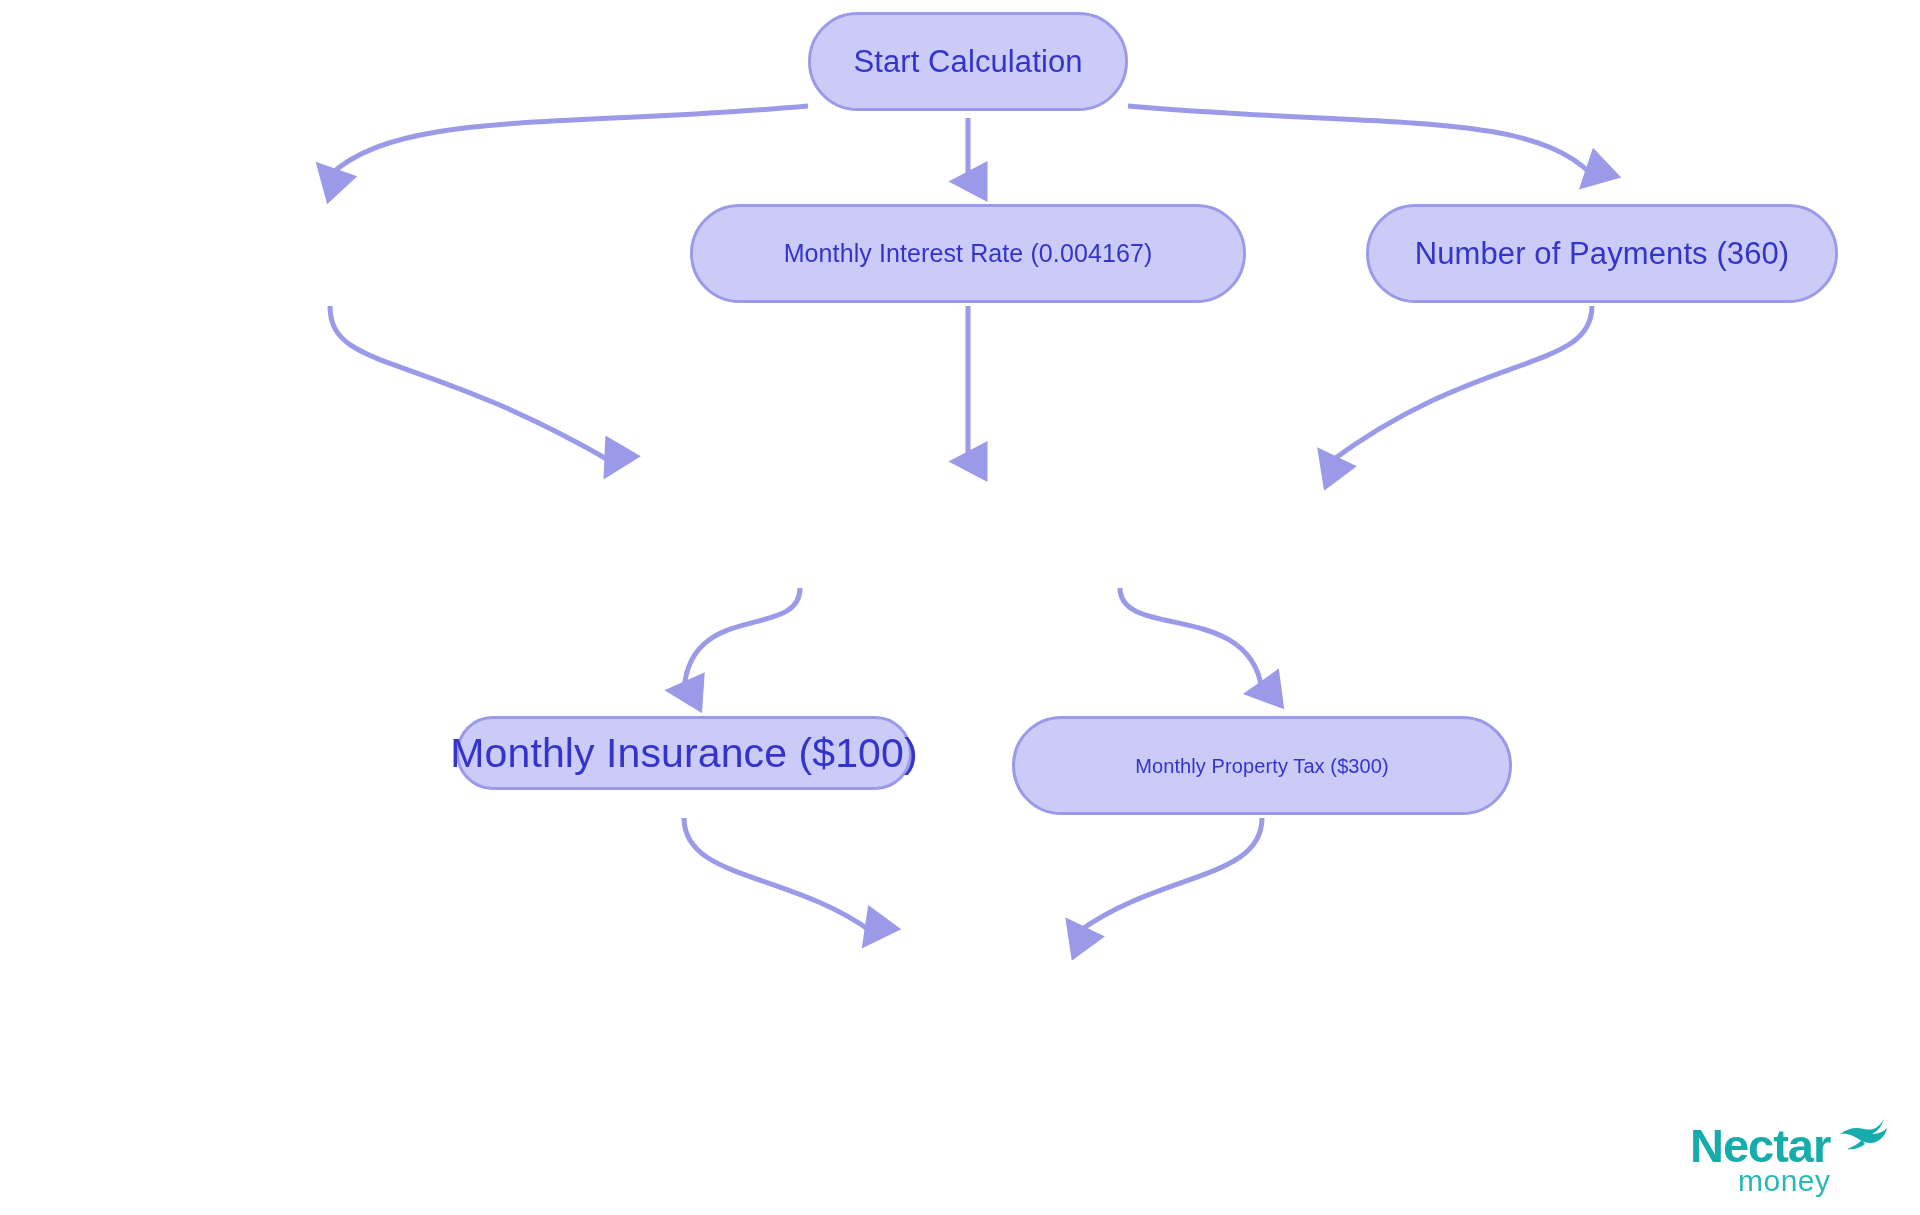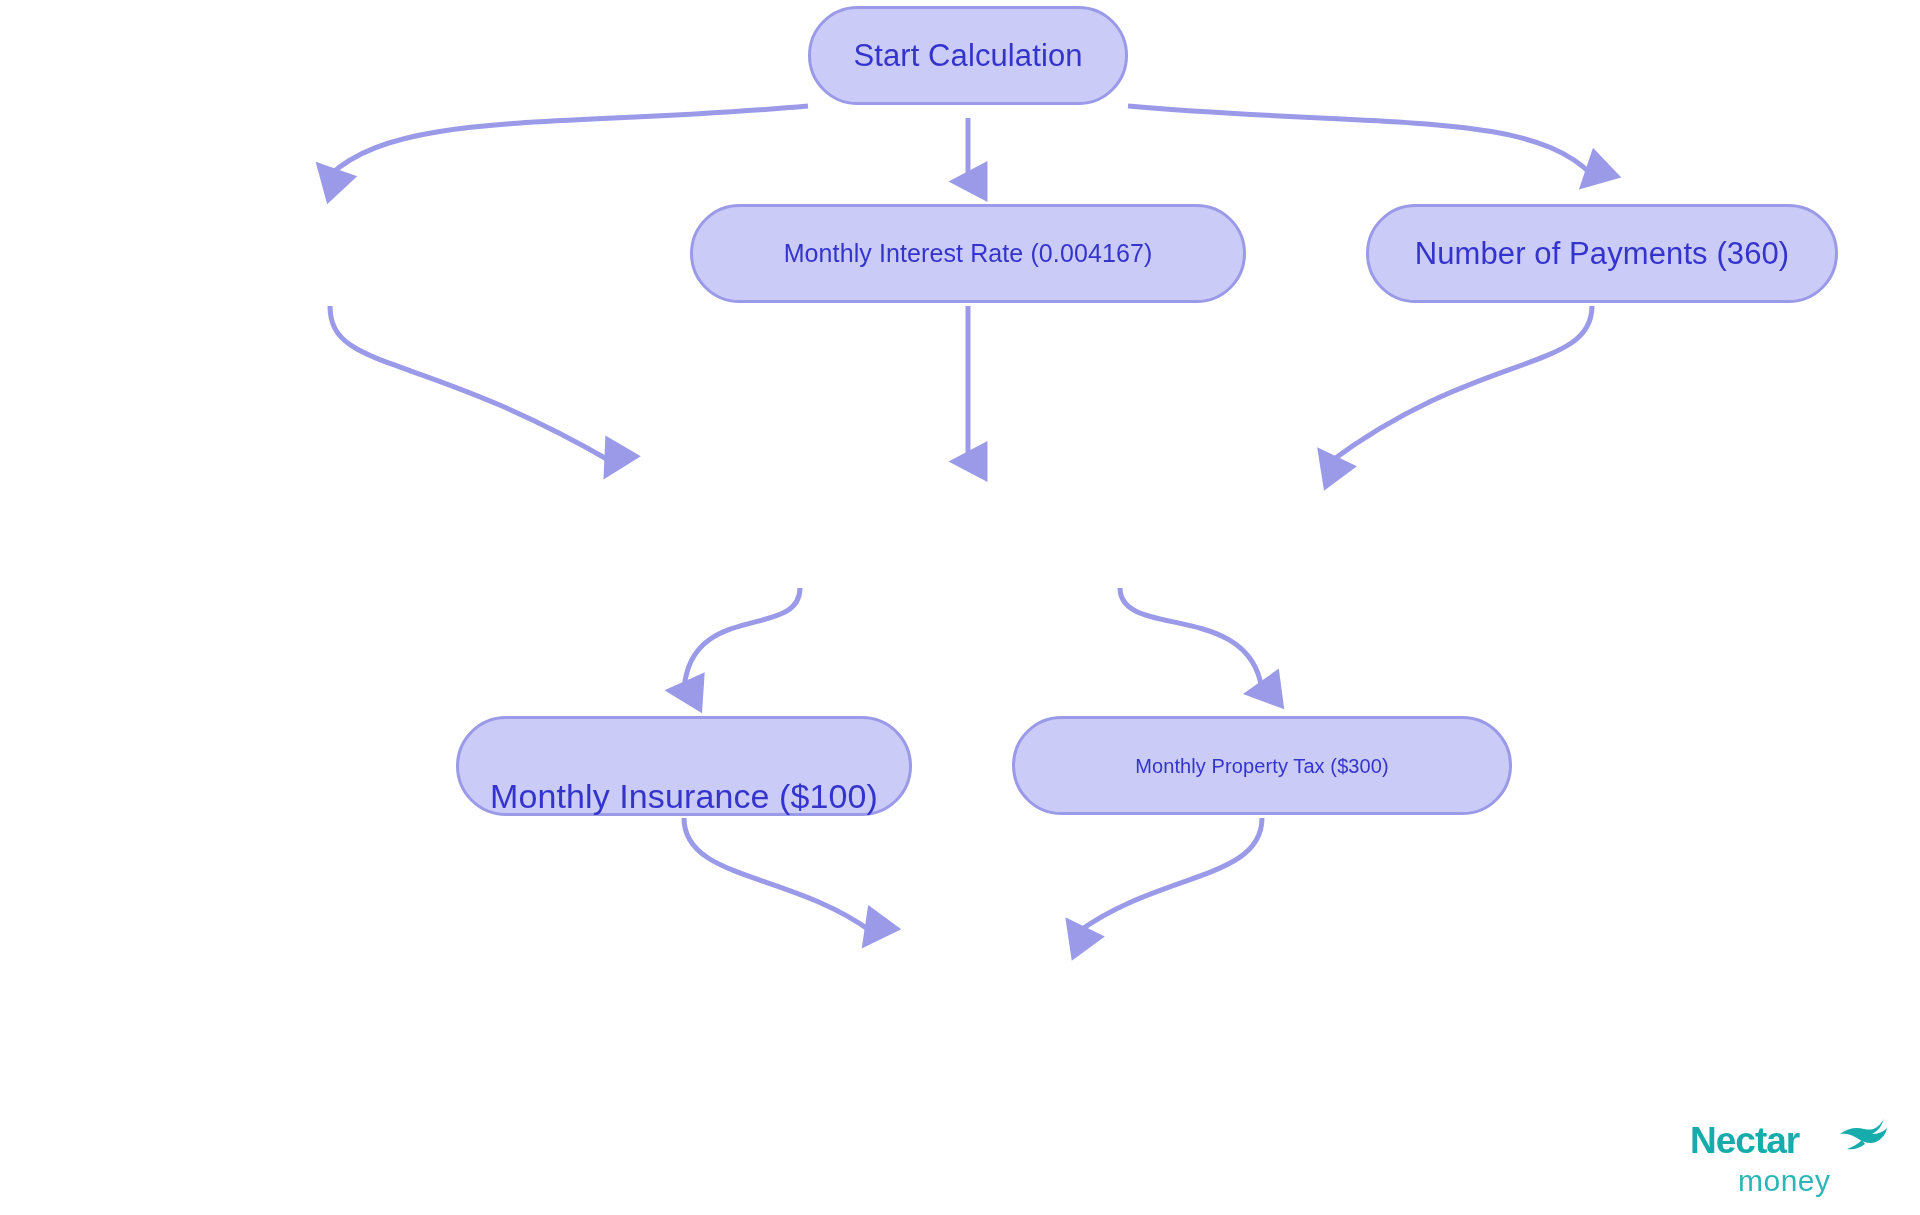--- a/index.html
+++ b/index.html
@@ -5,30 +5,30 @@
   html,body{margin:0;padding:0;background:#ffffff;}
   body{width:1920px;height:1215px;position:relative;overflow:hidden;
        font-family:"Liberation Sans","DejaVu Sans",sans-serif;}
   #stage{position:absolute;inset:0;width:1920px;height:1215px;}
   svg.edges{position:absolute;left:0;top:0;width:1920px;height:1215px;pointer-events:none;}
   .node{position:absolute;box-sizing:border-box;
         background:#cbcbf8;border:3px solid #9a9ae9;border-radius:999px;
         display:flex;align-items:center;justify-content:center;
         color:#3434cd;letter-spacing:0.1px;white-space:nowrap;}
   .node .lbl{display:block;line-height:1;padding:0 4px;}
-  #n-start{left:808px;top:6px;width:320px;height:99px;font-size:31px;}
+  #n-start{left:808px;top:12px;width:320px;height:99px;font-size:31px;}
   #n-principal{left:80px;top:204px;width:500px;height:99px;font-size:31px;}
   #n-rate{left:690px;top:204px;width:556px;height:99px;font-size:25px;}
   #n-count{left:1366px;top:204px;width:472px;height:99px;font-size:31px;}
   #n-formula{left:50px;top:482px;width:1818px;height:102px;font-size:30px;border-radius:60px;}
-  #n-insurance{left:456px;top:716px;width:456px;height:100px;font-size:34px;align-items:flex-end;}
+  #n-insurance{left:456px;top:716px;width:456px;height:74px;font-size:41px;}
   #n-tax{left:1012px;top:716px;width:500px;height:99px;font-size:20px;}
   #n-total{left:758px;top:960px;width:408px;height:99px;font-size:31px;}
   #logo{position:absolute;left:1690px;top:1122px;width:200px;height:78px;}
-  #logo .wordmark{position:absolute;left:0;top:0;font-size:37px;font-weight:bold;
+  #logo .wordmark{position:absolute;left:0;top:0;font-size:47px;font-weight:bold;
         color:#17acac;letter-spacing:-1px;line-height:1;}
   #logo .sub{position:absolute;left:48px;top:44px;font-size:30px;color:#2bb7b7;
         letter-spacing:0.5px;line-height:1;}
   #logo .bird{position:absolute;left:148px;top:-6px;width:58px;height:42px;}
 </style>
 </head>
 <body>
 
 <div id="stage">
 

